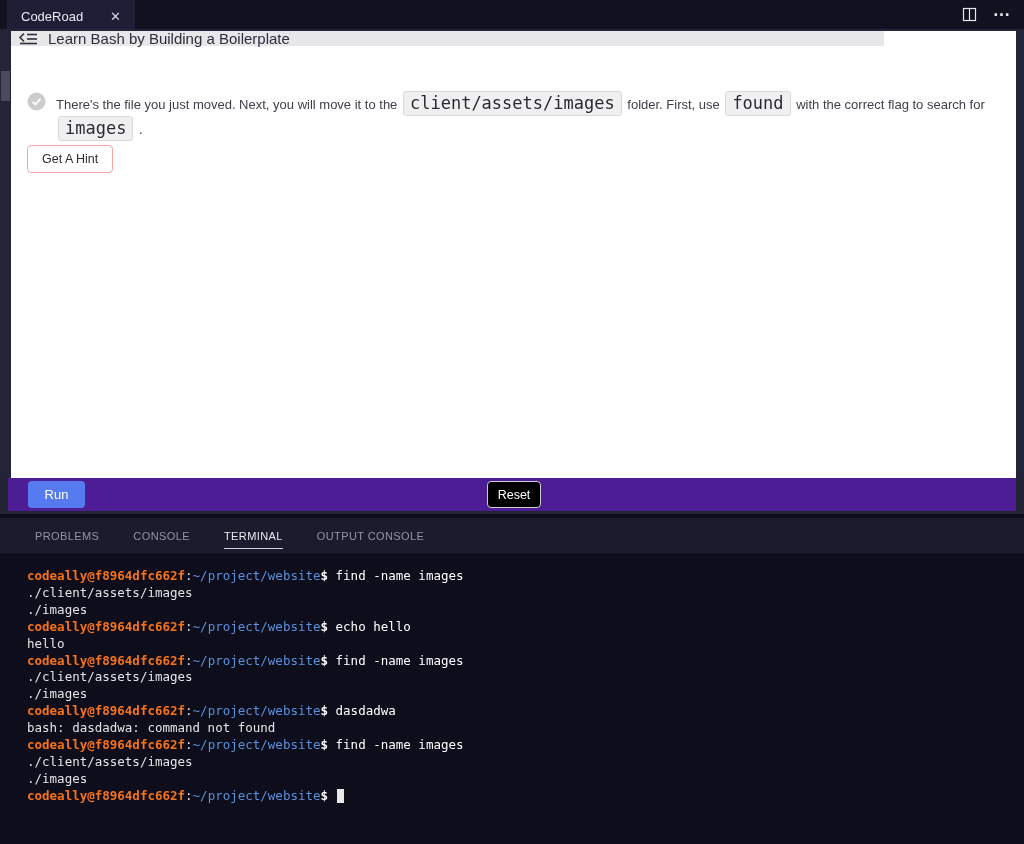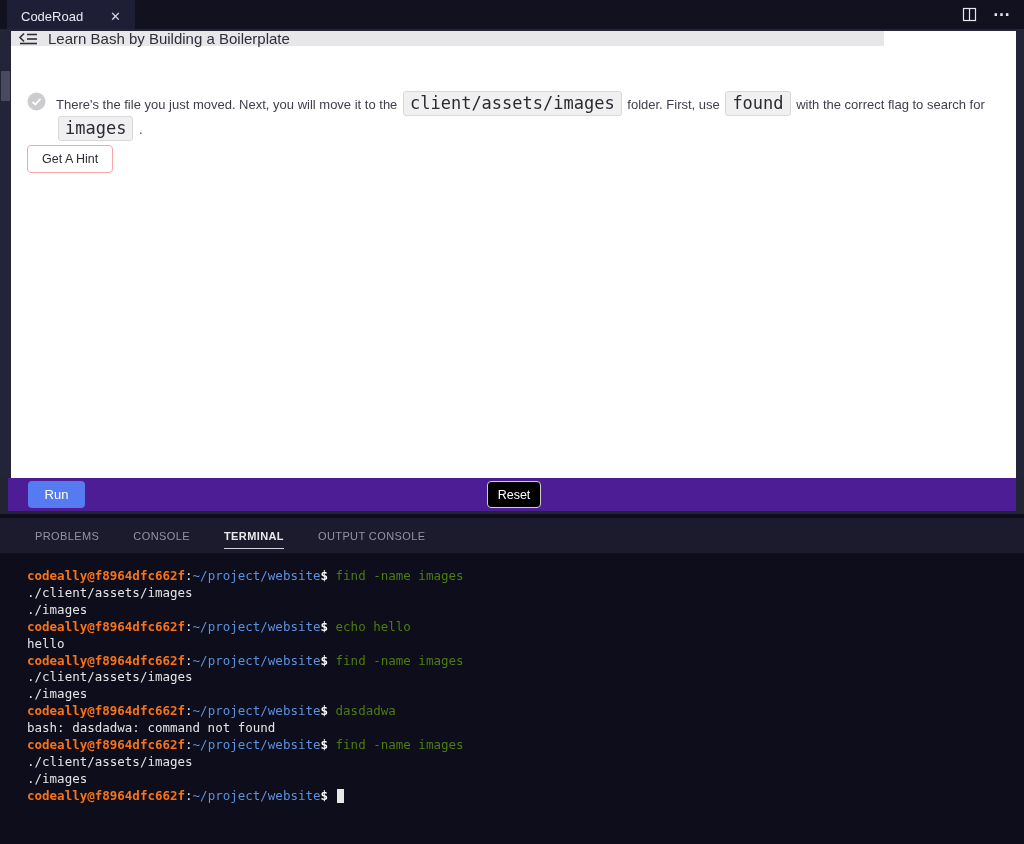--- a/index.html
+++ b/index.html
@@ -133,38 +133,38 @@
     background: #1b1b2d;
     border-bottom: 1px solid #11111f;
     display: flex; align-items: center;
     padding-left: 35px; gap: 34px;
   }
   .panel-tab {
     color: #9393a3; font-size: 11px; letter-spacing: 0.4px;
     height: 100%; display: flex; align-items: center;
     cursor: pointer; position: relative;
   }
-  .panel-tab.active { color: #e9e9ee; font-weight: bold; }
+  .panel-tab.active { color: #e9e9ee; }
   .panel-tab.active::after {
     content: ""; position: absolute; left: 0; right: 0; bottom: 4px;
     height: 1px; background: #d2d2da;
   }
 
   .terminal {
     position: absolute; top: 54px; left: 27px; right: 10px; bottom: 0;
     font-family: "DejaVu Sans Mono", monospace;
     font-size: 12.5px; line-height: 16.9px;
     color: #e4e4e6;
     white-space: pre;
   }
   .t-user { color: #f97316; font-weight: bold; }
   .t-colon { color: #e4e4e6; }
   .t-path { color: #5a92dd; font-weight: normal; }
   .t-dollar { color: #ffffff; font-weight: bold; }
-  .t-cmd { color: #4d7c0f; }
+  .t-cmd { color: #ffffff; }
   .t-cursor {
     display: inline-block; width: 7px; height: 14px;
     background: #e8e8e8; vertical-align: text-bottom; margin-left: 1px;
   }
 </style>
 </head>
 <body>
 
 <div class="window">
 

